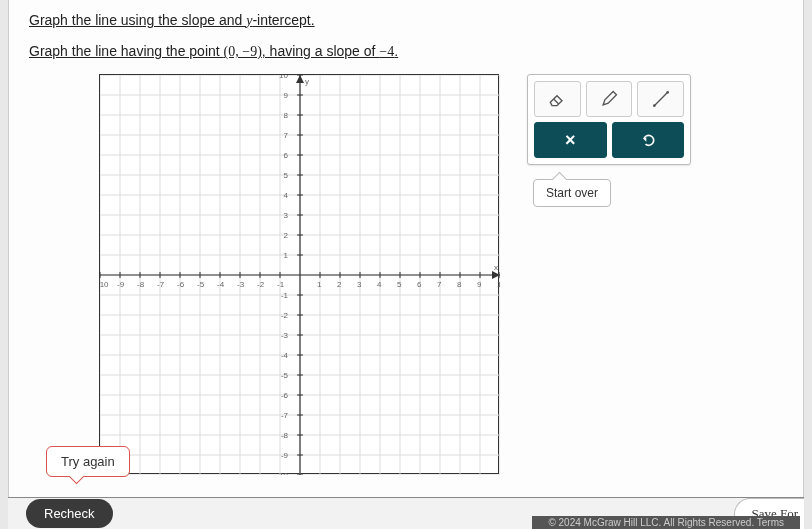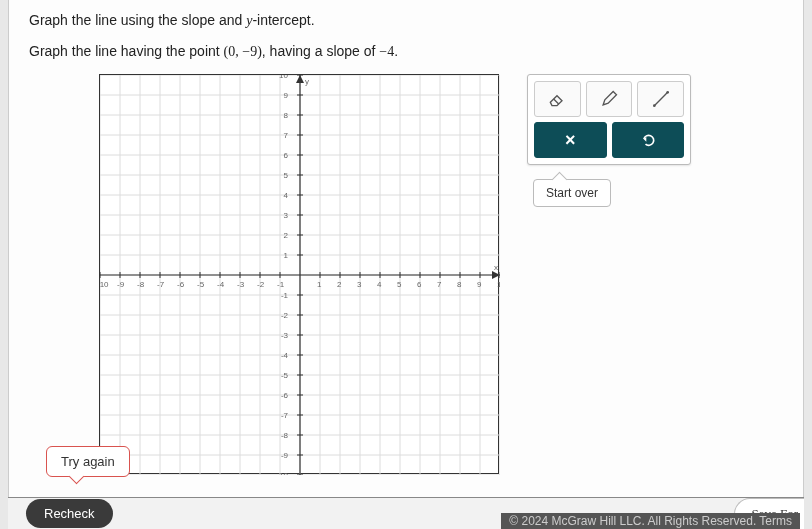--- a/index.html
+++ b/index.html
@@ -14,21 +14,21 @@
   }
   .page {
     background: #fdfdfd;
     margin: 0 8px;
     padding: 8px 20px 0 20px;
     height: 100%;
     position: relative;
     border-left: 1px solid #ccc;
     border-right: 1px solid #ccc;
   }
-  .instructions { font-size: 14px; line-height: 1.8; color: #222; }
+  .instructions { font-size: 14px; line-height: 1.8; color: #222; text-decoration: underline; }
   .instructions .line2 { margin-top: 6px; }
   .mathexpr { font-family: 'Times New Roman', serif; }
   .content-row {
     display: flex;
     align-items: flex-start;
     gap: 28px;
     margin-top: 10px;
   }
   .graph-area {
     position: relative;
@@ -142,25 +142,25 @@
     padding: 7px 6px 7px 16px;
     font-size: 13px;
     cursor: pointer;
     color: #333;
     border-right: none;
     font-family: Liberation Serif, serif;
   }
   .copyright {
     position: absolute;
     right: 12px; bottom: 0;
-    font-size: 12px;
+    font-size: 10px;
     color: #999;
     background: #555;
     color: #ccc;
-    padding: 1px 8px;
+    padding: 1px 16px;
   }
 </style>
 </head>
 <body>
 
 <div class="page">
 
   <div class="instructions">
     <div class="line1">
       <span>Graph the line using the slope and </span><span class="mathexpr" style="font-style:italic">y</span><span>-intercept.</span>

